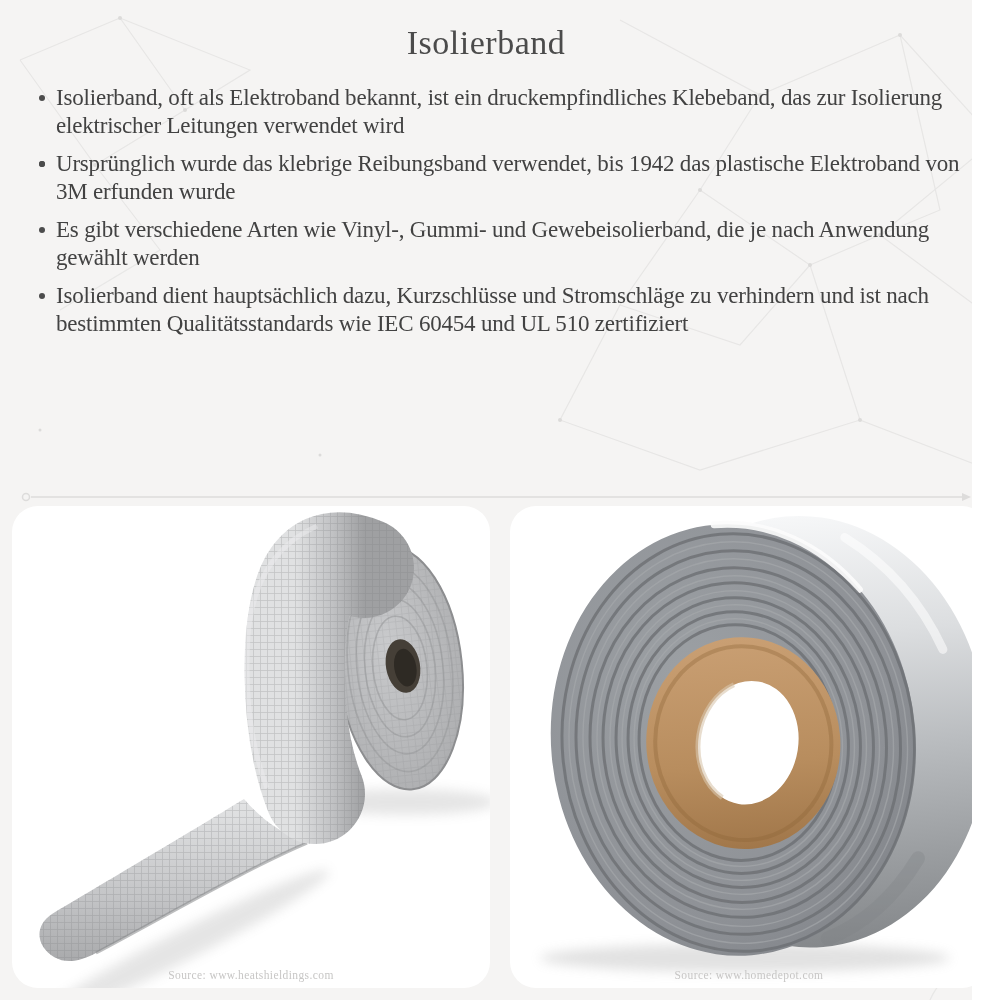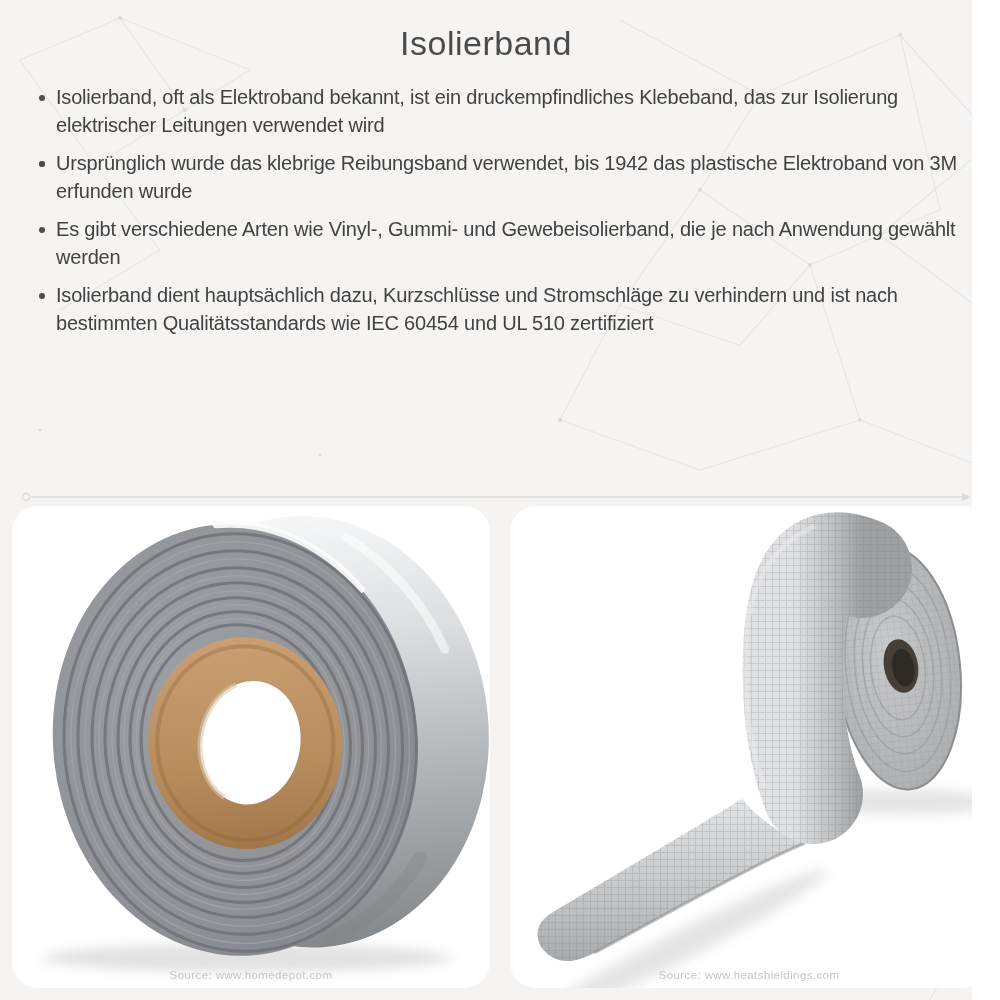--- a/index.html
+++ b/index.html
@@ -1,23 +1,23 @@
 <!DOCTYPE html>
 <html><head>
 <meta charset="utf-8">
 <style>
   html,body{margin:0;padding:0;background:#fff;}
   .page{position:relative;width:972px;height:1000px;background:#f5f4f3;
-        font-family:Liberation Sans, sans-serif;overflow:hidden;}
+        font-family:Liberation Serif, serif;overflow:hidden;}
   .bg-mesh{position:absolute;inset:0;pointer-events:none;}
   .title{position:absolute;top:24px;left:0;width:100%;margin:0;text-align:center;
          font-size:34px;font-weight:500;color:#4b4b4b;letter-spacing:.5px;}
   .bullets{position:absolute;top:84px;left:38px;width:922px;margin:0;padding:0;list-style:none;}
   .bullets li{position:relative;padding-left:18px;margin:0 0 11px 0;
-              font-size:20px;line-height:27.5px;color:#424242;letter-spacing:-0.2px;}
+              font-size:23px;line-height:27.5px;color:#424242;letter-spacing:-0.2px;}
   .dot{position:absolute;left:1px;top:11px;width:6px;height:6px;border-radius:50%;background:#4c4c4c;}
   .divider{position:absolute;top:491px;left:20px;width:960px;height:12px;}
   .cards{position:absolute;top:506px;left:12px;width:976px;display:flex;gap:20px;}
   .card{position:relative;width:478px;height:482px;background:#ffffff;border-radius:26px;overflow:hidden;}
   .card svg.photo{display:block;}
   .caption{position:absolute;bottom:7px;left:0;width:100%;text-align:center;
            font-size:11.5px;color:#c7c6c5;letter-spacing:.4px;}
 </style>
 </head>
 <body>
@@ -80,20 +80,79 @@
     <circle cx="6" cy="6" r="3.5" fill="#f5f4f3" stroke="#dddcdb" stroke-width="1.5"></circle>
     <line x1="11" y1="6" x2="942" y2="6" stroke="#dddcdb" stroke-width="1.5"></line>
     <path d="M942,2 L951,6 L942,10 Z" fill="#dddcdb"></path>
   </svg>
 
   <div class="cards">
 
     <figure class="card" style="margin:0;">
       <svg class="photo" width="478" height="482" viewBox="0 0 478 482">
         <defs>
+          <linearGradient id="lg-band" x1="0" y1="0" x2="1" y2="0">
+            <stop offset="0" stop-color="#e0e1e2"></stop>
+              <stop offset=".5" stop-color="#c4c5c7"></stop>
+            <stop offset="1" stop-color="#9fa0a2"></stop>
+          </linearGradient>
+          <linearGradient id="lg-strip" x1="0" y1="0" x2="0" y2="1">
+            <stop offset="0" stop-color="#e3e4e5"></stop>
+              <stop offset=".6" stop-color="#c4c5c7"></stop>
+            <stop offset="1" stop-color="#a9aaac"></stop>
+          </linearGradient>
+          <radialGradient id="rg-coil" cx=".42" cy=".4" r=".85">
+            <stop offset="0" stop-color="#c9cacc"></stop>
+              <stop offset=".7" stop-color="#b0b1b3"></stop>
+            <stop offset="1" stop-color="#909193"></stop>
+          </radialGradient>
+          <pattern id="weave" width="7" height="7" patternUnits="userSpaceOnUse">
+            <path d="M0,3.5 H7 M3.5,0 V7" stroke="#7e7f82" stroke-width=".8" fill="none"></path>
+          </pattern>
+          <filter id="soft2" x="-40%" y="-40%" width="180%" height="180%">
+            <feGaussianBlur stdDeviation="6"></feGaussianBlur>
+          </filter>
+        </defs>
+        <ellipse cx="170" cy="440" rx="165" ry="15" transform="rotate(-27 170 440)" fill="#8b8b8b" opacity=".22" filter="url(#soft2)"></ellipse>
+        <ellipse cx="393" cy="296" rx="92" ry="13" fill="#8b8b8b" opacity=".22" filter="url(#soft2)"></ellipse>
+
+        <path d="M232,293 C180,325 70,390 40,408 C22,420 24,440 42,451
+                 C56,459 70,454 84,447 C150,412 240,360 295,337
+                 C268,327 248,312 232,293 Z" fill="url(#lg-strip)"></path>
+        <path d="M232,293 C180,325 70,390 40,408 C22,420 24,440 42,451
+                 C56,459 70,454 84,447 C150,412 240,360 295,337
+                 C268,327 248,312 232,293 Z" fill="url(#weave)" opacity=".3"></path>
+        <path d="M84,447 C150,412 240,360 295,337" stroke="#87888a" stroke-width="3" fill="none" opacity=".55"></path>
+
+        <g transform="rotate(-6 388 162)">
+          <ellipse cx="388" cy="162" rx="62" ry="122" fill="url(#rg-coil)" stroke="#8d8e90" stroke-width="2"></ellipse>
+          <g fill="none" stroke="#9a9b9d" stroke-width="1.6" opacity=".6">
+            <ellipse cx="388" cy="162" rx="52" ry="104"></ellipse>
+            <ellipse cx="388" cy="162" rx="43" ry="86"></ellipse>
+            <ellipse cx="388" cy="162" rx="35" ry="69"></ellipse>
+            <ellipse cx="388" cy="162" rx="27" ry="52"></ellipse>
+          </g>
+          <ellipse cx="388" cy="162" rx="62" ry="122" fill="url(#weave)" opacity=".18"></ellipse>
+        </g>
+
+        <path d="M352,62 C300,40 288,84 284,130 C280,180 284,240 303,288" fill="none" stroke="url(#lg-band)" stroke-width="100" stroke-linecap="round"></path>
+        <path d="M352,62 C300,40 288,84 284,130 C280,180 284,240 303,288" fill="none" stroke="url(#weave)" stroke-width="100" stroke-linecap="round" opacity=".3"></path>
+        <path d="M305,20 C260,40 240,80 236,130 C233,180 237,235 255,282" fill="none" stroke="#ececed" stroke-width="5" opacity=".5"></path>
+
+        <g transform="rotate(-10 391 160)">
+          <ellipse cx="391" cy="160" rx="17" ry="27" fill="#453f37"></ellipse>
+          <ellipse cx="393" cy="162" rx="11" ry="19" fill="#2e2a24"></ellipse>
+        </g>
+      </svg>
+      <figcaption class="caption">Source: www.heatshieldings.com</figcaption>
+    </figure>
+
+    <figure class="card" style="margin:0;">
+      <svg class="photo" width="478" height="482" viewBox="0 0 478 482">
+        <defs>
           <linearGradient id="lg-foil" x1="0" y1="0" x2="0" y2="1">
             <stop offset="0" stop-color="#f6f7f8"></stop>
               <stop offset=".28" stop-color="#dcdee0"></stop>
             <stop offset=".55" stop-color="#b9bcbf"></stop>
               <stop offset=".8" stop-color="#9b9ea1"></stop>
             <stop offset="1" stop-color="#85888b"></stop>
           </linearGradient>
           <radialGradient id="rg-foam" cx=".38" cy=".35" r=".8">
             <stop offset="0" stop-color="#9ca0a4"></stop>
               <stop offset=".7" stop-color="#8e9196"></stop>
@@ -136,73 +195,14 @@
           <ellipse cx="233" cy="238" rx="88" ry="97" fill="none" stroke="#8d6537" stroke-width="4" opacity=".35"></ellipse>
           <g transform="rotate(14 238 238)">
             <ellipse cx="238" cy="238" rx="50" ry="62" fill="#ffffff"></ellipse>
             <ellipse cx="238" cy="238" rx="50" ry="62" fill="none" stroke="#d8c6ad" stroke-width="5" opacity=".6" pathLength="100" stroke-dasharray="38 62" stroke-dashoffset="-30"></ellipse>
           </g>
         </g>
       </svg>
       <figcaption class="caption">Source: www.homedepot.com</figcaption>
     </figure>
 
-    <figure class="card" style="margin:0;">
-      <svg class="photo" width="478" height="482" viewBox="0 0 478 482">
-        <defs>
-          <linearGradient id="lg-band" x1="0" y1="0" x2="1" y2="0">
-            <stop offset="0" stop-color="#e0e1e2"></stop>
-              <stop offset=".5" stop-color="#c4c5c7"></stop>
-            <stop offset="1" stop-color="#9fa0a2"></stop>
-          </linearGradient>
-          <linearGradient id="lg-strip" x1="0" y1="0" x2="0" y2="1">
-            <stop offset="0" stop-color="#e3e4e5"></stop>
-              <stop offset=".6" stop-color="#c4c5c7"></stop>
-            <stop offset="1" stop-color="#a9aaac"></stop>
-          </linearGradient>
-          <radialGradient id="rg-coil" cx=".42" cy=".4" r=".85">
-            <stop offset="0" stop-color="#c9cacc"></stop>
-              <stop offset=".7" stop-color="#b0b1b3"></stop>
-            <stop offset="1" stop-color="#909193"></stop>
-          </radialGradient>
-          <pattern id="weave" width="7" height="7" patternUnits="userSpaceOnUse">
-            <path d="M0,3.5 H7 M3.5,0 V7" stroke="#7e7f82" stroke-width=".8" fill="none"></path>
-          </pattern>
-          <filter id="soft2" x="-40%" y="-40%" width="180%" height="180%">
-            <feGaussianBlur stdDeviation="6"></feGaussianBlur>
-          </filter>
-        </defs>
-        <ellipse cx="170" cy="440" rx="165" ry="15" transform="rotate(-27 170 440)" fill="#8b8b8b" opacity=".22" filter="url(#soft2)"></ellipse>
-        <ellipse cx="393" cy="296" rx="92" ry="13" fill="#8b8b8b" opacity=".22" filter="url(#soft2)"></ellipse>
-
-        <path d="M232,293 C180,325 70,390 40,408 C22,420 24,440 42,451
-                 C56,459 70,454 84,447 C150,412 240,360 295,337
-                 C268,327 248,312 232,293 Z" fill="url(#lg-strip)"></path>
-        <path d="M232,293 C180,325 70,390 40,408 C22,420 24,440 42,451
-                 C56,459 70,454 84,447 C150,412 240,360 295,337
-                 C268,327 248,312 232,293 Z" fill="url(#weave)" opacity=".3"></path>
-        <path d="M84,447 C150,412 240,360 295,337" stroke="#87888a" stroke-width="3" fill="none" opacity=".55"></path>
-
-        <g transform="rotate(-6 388 162)">
-          <ellipse cx="388" cy="162" rx="62" ry="122" fill="url(#rg-coil)" stroke="#8d8e90" stroke-width="2"></ellipse>
-          <g fill="none" stroke="#9a9b9d" stroke-width="1.6" opacity=".6">
-            <ellipse cx="388" cy="162" rx="52" ry="104"></ellipse>
-            <ellipse cx="388" cy="162" rx="43" ry="86"></ellipse>
-            <ellipse cx="388" cy="162" rx="35" ry="69"></ellipse>
-            <ellipse cx="388" cy="162" rx="27" ry="52"></ellipse>
-          </g>
-          <ellipse cx="388" cy="162" rx="62" ry="122" fill="url(#weave)" opacity=".18"></ellipse>
-        </g>
-
-        <path d="M352,62 C300,40 288,84 284,130 C280,180 284,240 303,288" fill="none" stroke="url(#lg-band)" stroke-width="100" stroke-linecap="round"></path>
-        <path d="M352,62 C300,40 288,84 284,130 C280,180 284,240 303,288" fill="none" stroke="url(#weave)" stroke-width="100" stroke-linecap="round" opacity=".3"></path>
-        <path d="M305,20 C260,40 240,80 236,130 C233,180 237,235 255,282" fill="none" stroke="#ececed" stroke-width="5" opacity=".5"></path>
-
-        <g transform="rotate(-10 391 160)">
-          <ellipse cx="391" cy="160" rx="17" ry="27" fill="#453f37"></ellipse>
-          <ellipse cx="393" cy="162" rx="11" ry="19" fill="#2e2a24"></ellipse>
-        </g>
-      </svg>
-      <figcaption class="caption">Source: www.heatshieldings.com</figcaption>
-    </figure>
-
   </div>
 </div>
 
 </body></html>

